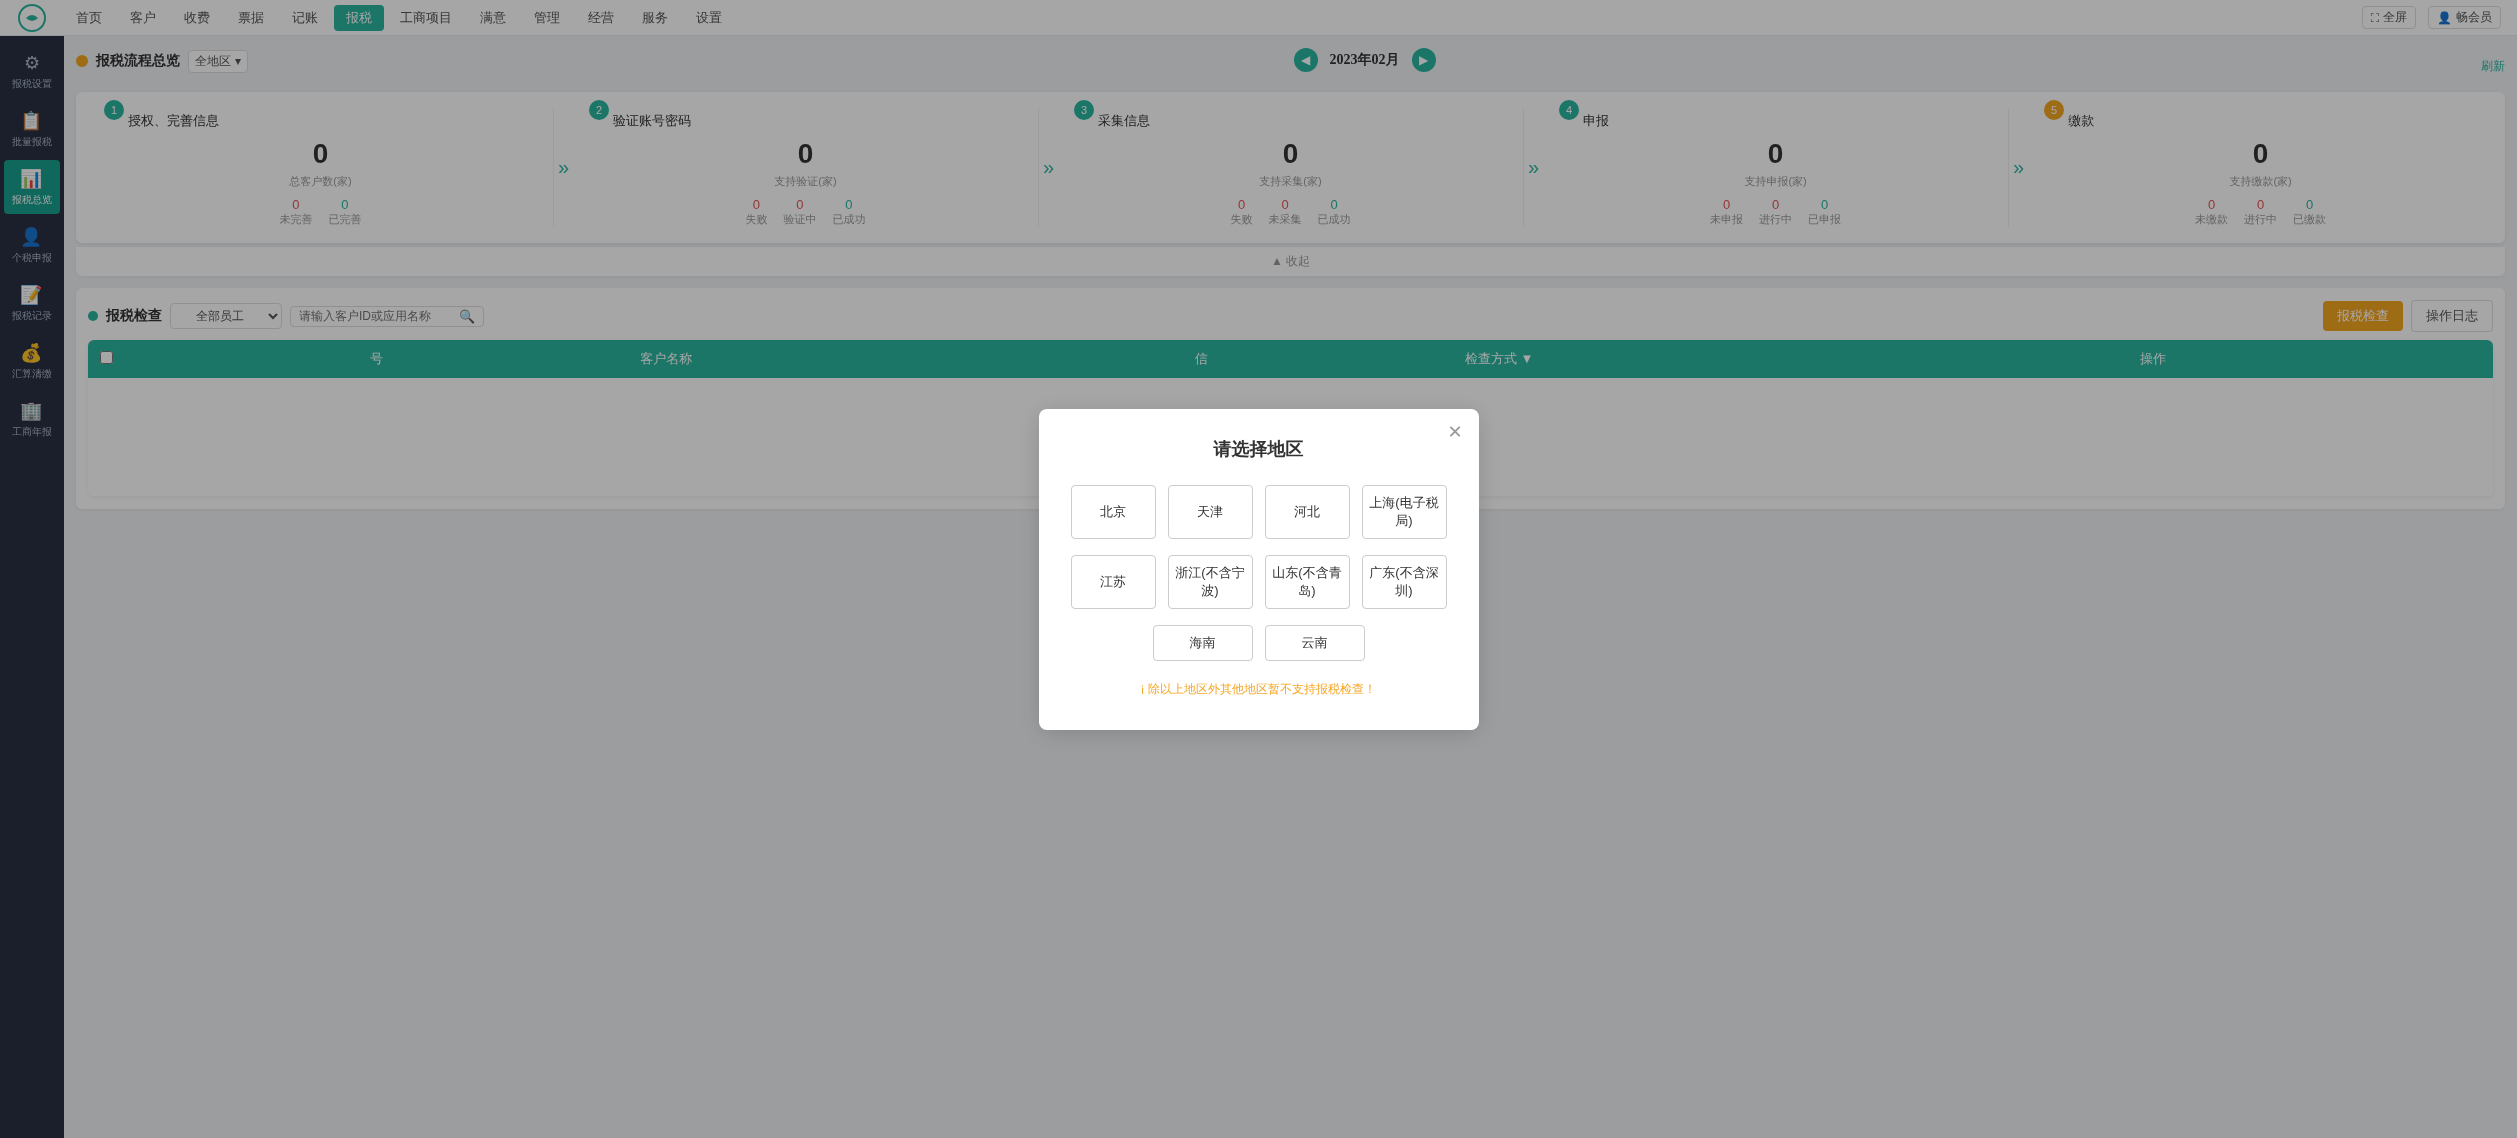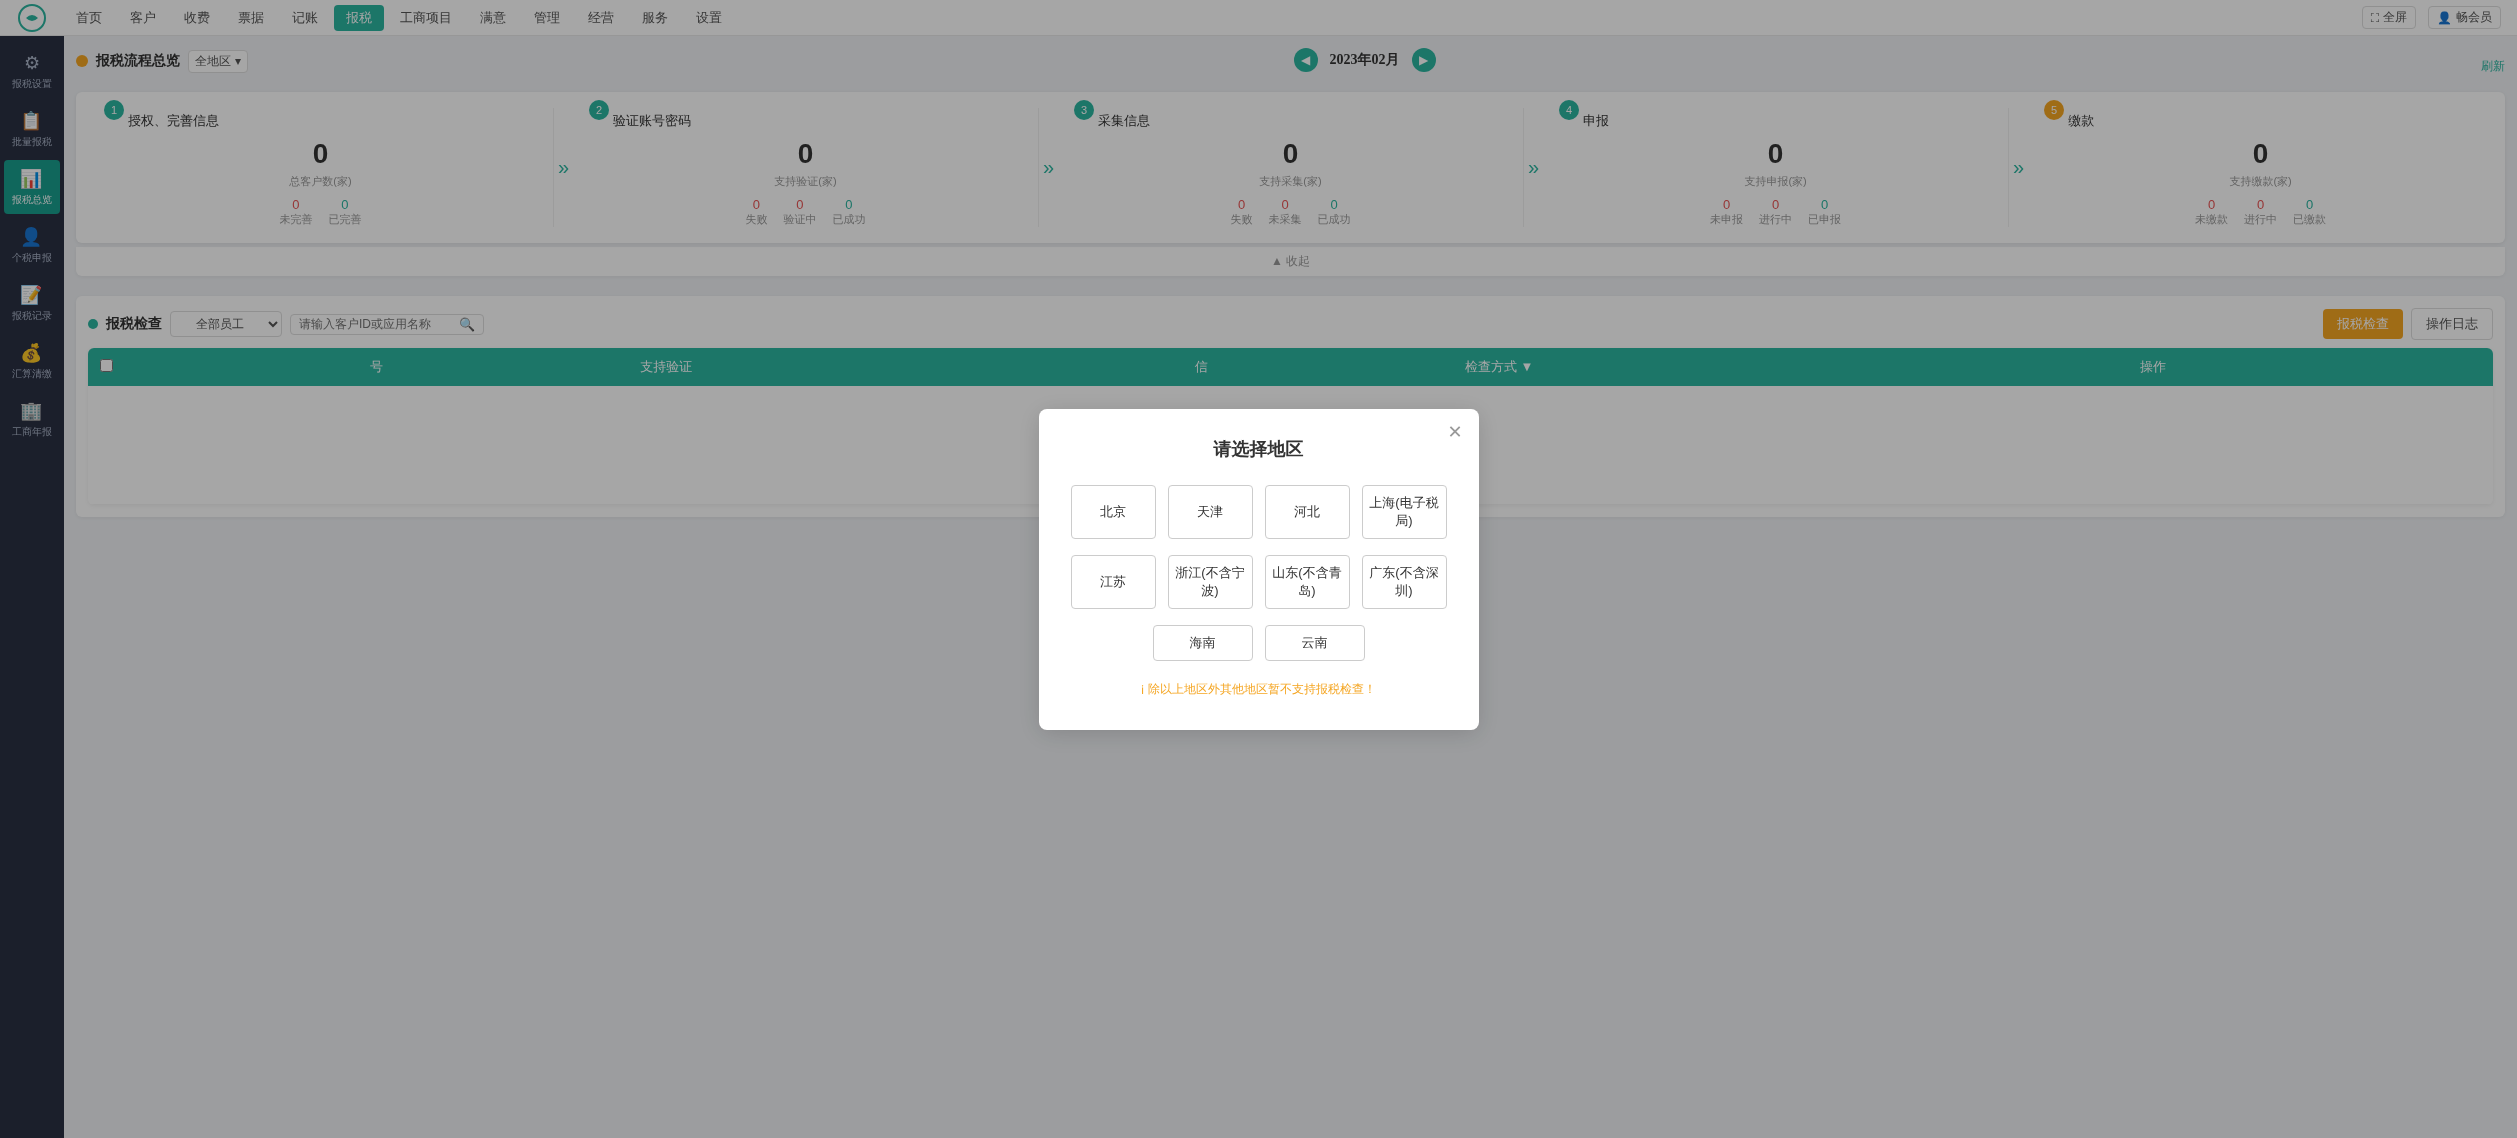--- a/index.html
+++ b/index.html
@@ -216,21 +216,21 @@
     
     .collapse-bar {
       background: #fff;
       text-align: center;
       padding: 6px;
       cursor: pointer;
       color: #999;
       font-size: 12px;
       border-radius: 0 0 6px 6px;
       margin-top: -8px;
-      margin-bottom: 20px;
+      margin-bottom: 12px;
       box-shadow: 0 1px 4px rgba(0,0,0,0.06);
     }
 
     
     .tax-check-header {
       display: flex;
       align-items: center;
       gap: 8px;
       margin-bottom: 8px;
     }
@@ -606,21 +606,21 @@
         </div>
         <button class="btn-tax-check">报税检查</button>
         <button class="btn-op-log">操作日志</button>
       </div>
 
       <table class="data-table">
         <thead>
           <tr>
             <th><input type="checkbox" style=""></th>
             <th>号</th>
-            <th>支持验证</th>
+            <th>客户名称</th>
             <th>信</th>
             <th>检查方式 ▼</th>
             <th>操作</th>
           </tr>
         </thead>
         <tbody>
           <tr>
             <td colspan="6">
               <div class="empty-tip">
                 <span>若您想使用</span>

